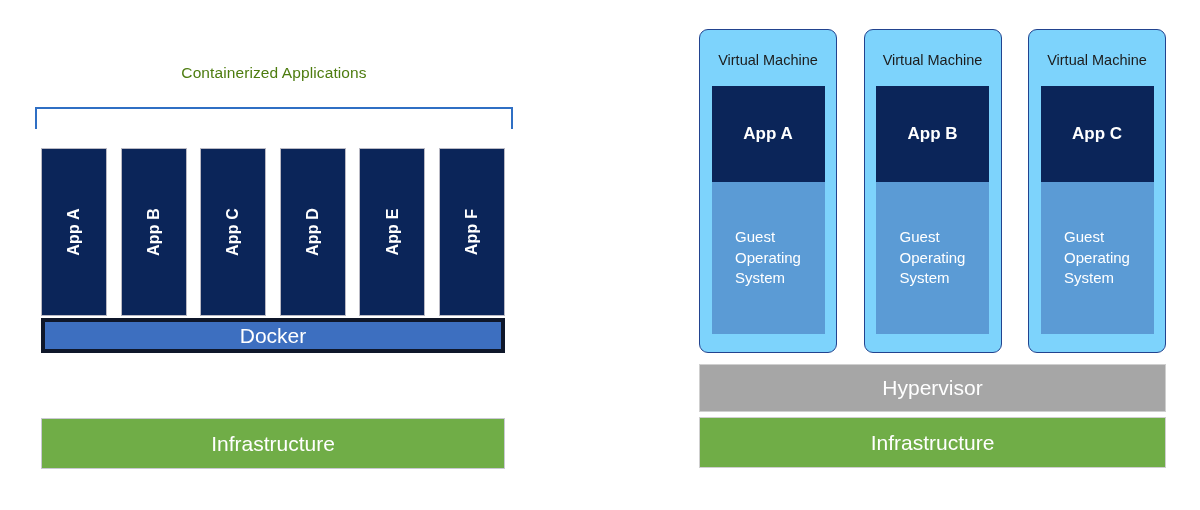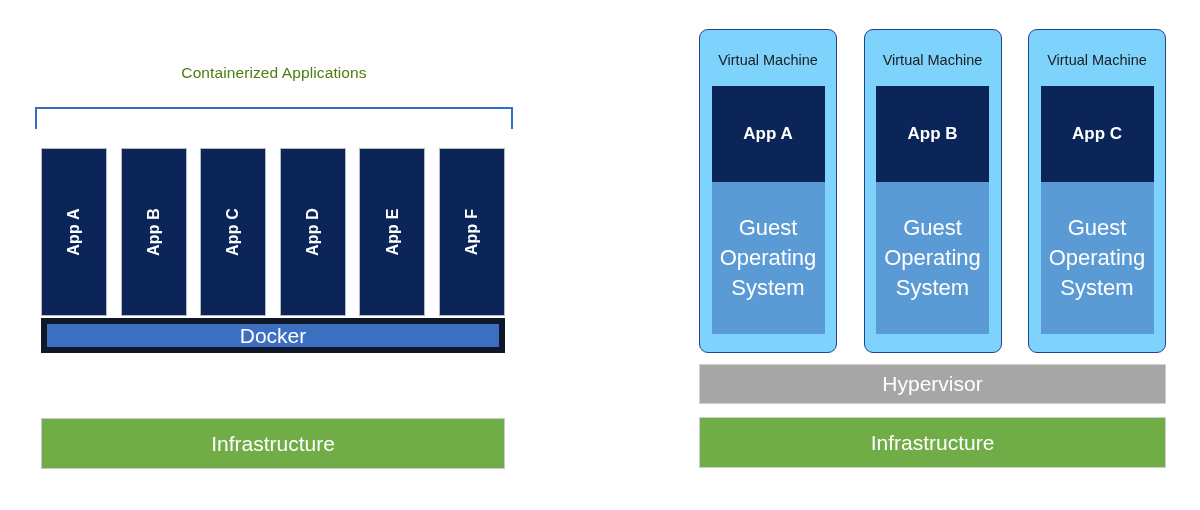--- a/index.html
+++ b/index.html
@@ -96,21 +96,21 @@
     align-items: center;
     justify-content: center;
     color: #ffffff;
     font-weight: 400;
   }
 
   .layer-docker {
     top: 318px;
     height: 35px;
     background: #3d6fc0;
-    border: 6px solid #0f172a;
+    border: 4px solid #0f172a;
     font-size: 21px;
   }
   .layer-hostos {
     top: 359px;
     height: 48px;
     background: #5b9bd5;
     border: 1px solid #c9c9d2;
     font-size: 21px;
   }
   .layer-infra-left {
@@ -176,43 +176,42 @@
     box-sizing: border-box;
   }
 
   .vm-guest {
     width: 113px;
     height: 152px;
     background: #5b9bd5;
     display: flex;
     align-items: center;
     justify-content: center;
-    text-align: center;
-    color: #ffffff;
-    font-size: 22px;
+    color: #ffffff;
+    font-size: 15px;
     font-weight: 400;
     line-height: 1.37;
     box-sizing: border-box;
   }
 
   .bar-right {
     position: absolute;
     left: 99px;  
     width: 467px;
     box-sizing: border-box;
     display: flex;
     align-items: center;
     justify-content: center;
     color: #ffffff;
     font-weight: 400;
     font-size: 21px;
   }
   .bar-hypervisor {
     top: 364px;
-    height: 40px;
+    height: 48px;
     background: #a6a6a6;
     border: 1px solid #cfcfcf;
   }
   .bar-infra-right {
     top: 417px;
     height: 51px;
     background: #70ad47;
     border: 1px solid #cfcfcf;
   }
 </style>

